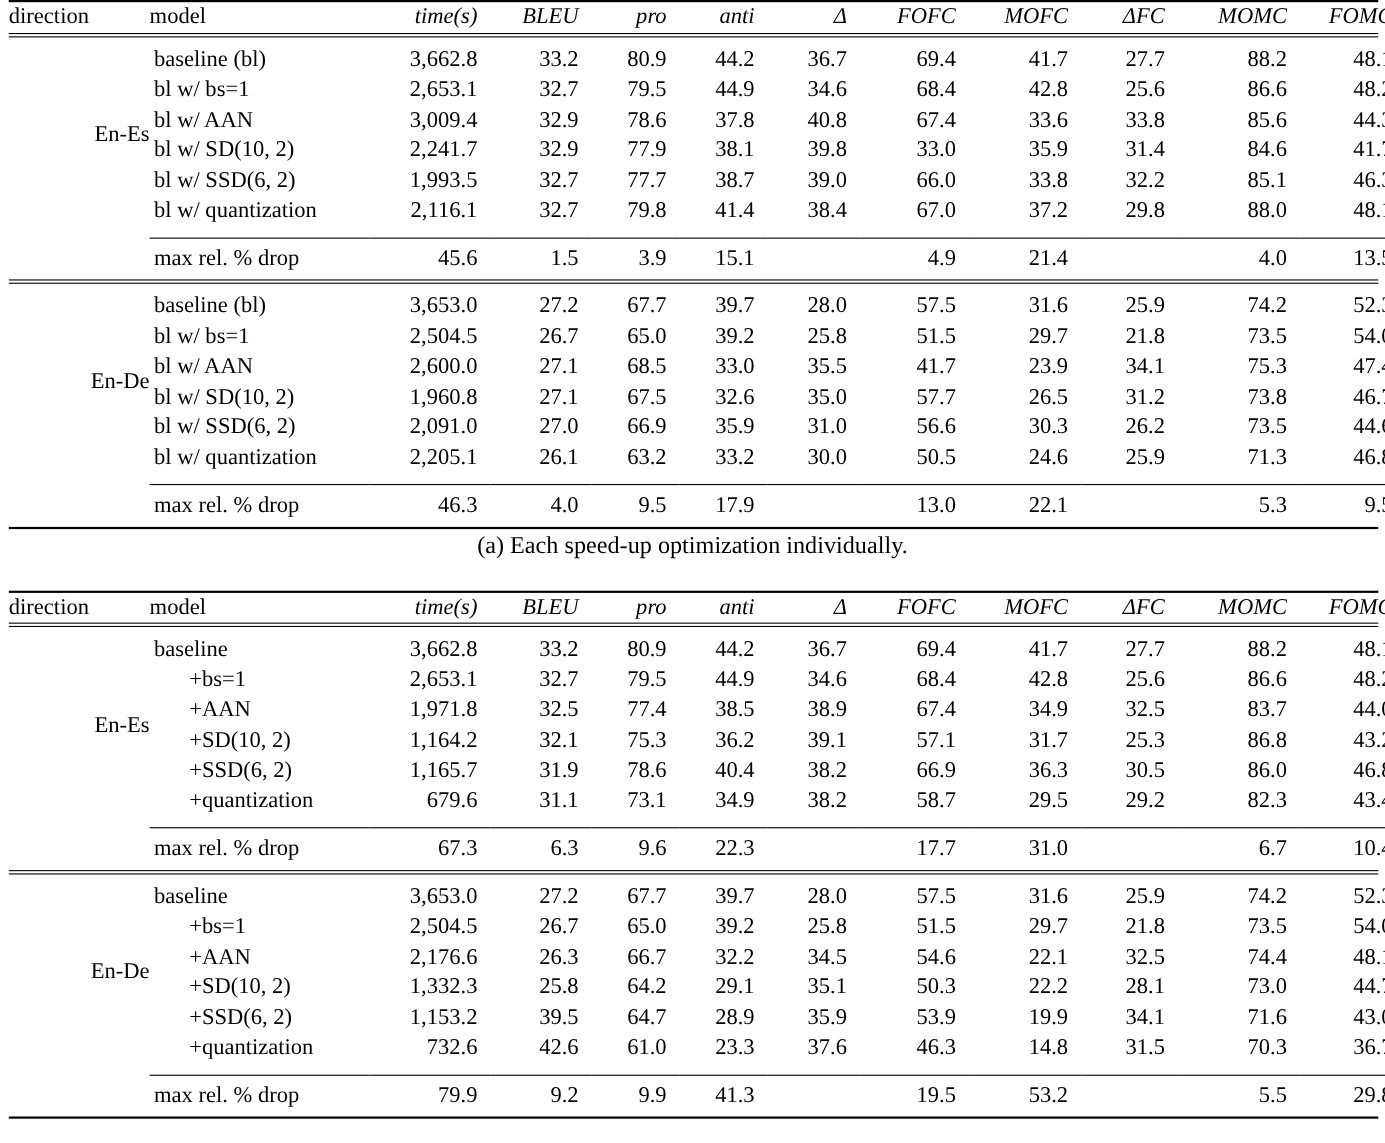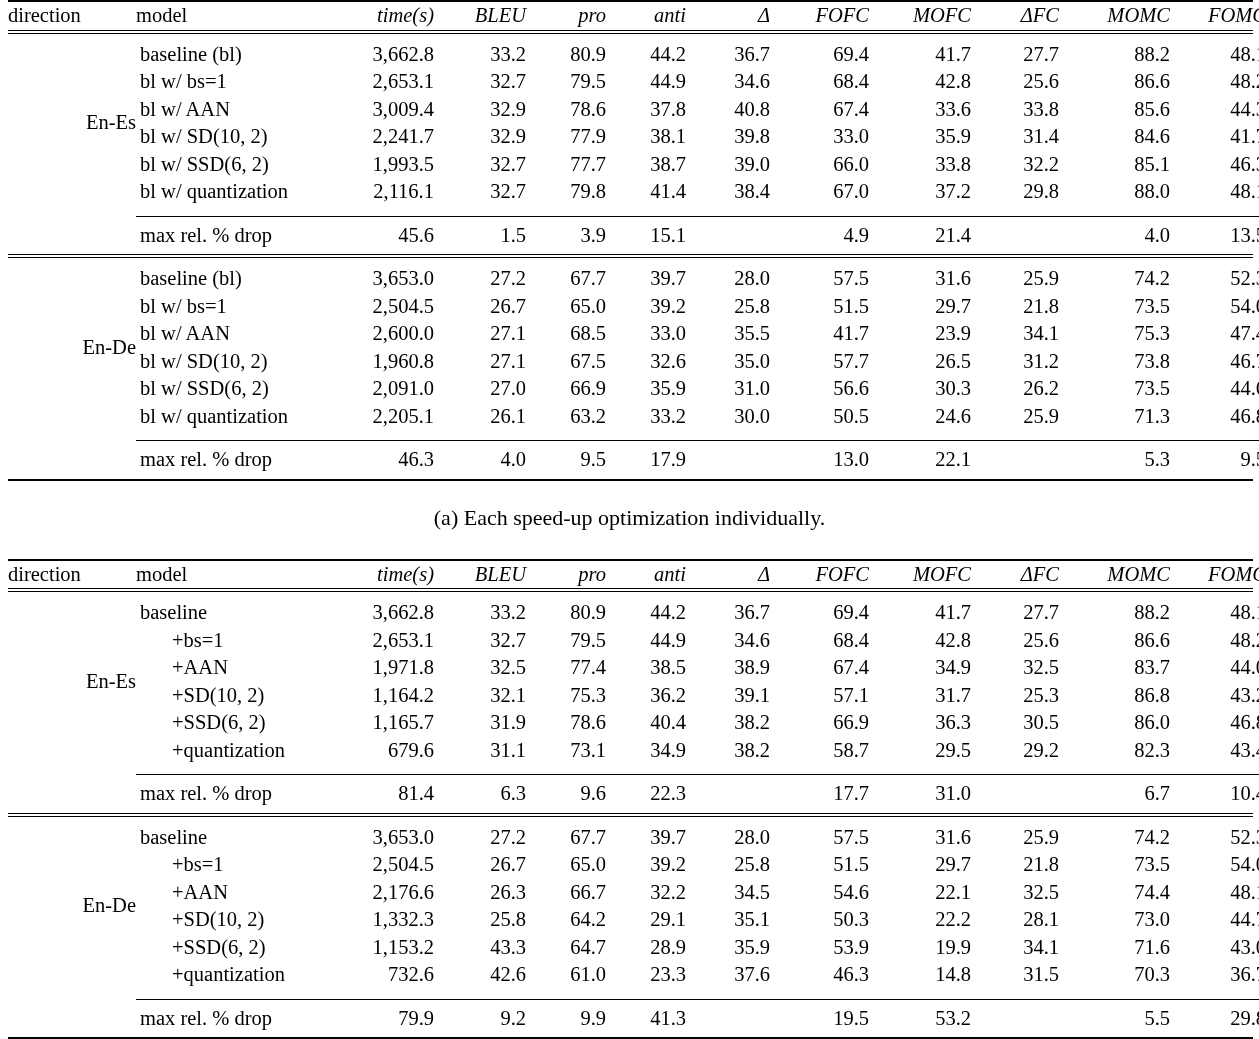--- a/index.html
+++ b/index.html
@@ -104,21 +104,21 @@
   }
   tr.spacer-row td { height: 7px; line-height: 7px; }
   tr.spacer-row-small td { height: 5px; line-height: 5px; }
 
   .caption {
     text-align: center;
     font-size: 22px;
     line-height: 30px;
     width: 1259px;
   }
-  .cap-a { margin-top: 22px; }
+  .cap-a { }
   .block-gap { height: 26px; }
 </style>
 </head>
 <body>
 
 <div class="page">
 
   <div class="table-block">
     <div class="rule-top"></div>
     <table class="ptab">
@@ -689,21 +689,21 @@
             <td></td>
             <td></td>
           <td></td>
             <td></td>
             <td></td>
             <td></td>
         </tr>
         <tr>
           <td></td>
           <td class="lcell modelcell">max rel. % drop</td>
-          <td class="rcell">81.4</td>
+          <td class="rcell">67.3</td>
           <td class="rcell">6.3</td>
           <td class="rcell">9.6</td>
           <td class="rcell">22.3</td>
           <td class="rcell"></td>
           <td class="rcell">17.7</td>
           <td class="rcell">31.0</td>
           <td class="rcell"></td>
           <td class="rcell">6.7</td>
           <td class="rcell">10.4</td>
 
@@ -809,21 +809,21 @@
           <td class="rcell">50.3</td>
           <td class="rcell">22.2</td>
           <td class="rcell">28.1</td>
           <td class="rcell">73.0</td>
           <td class="rcell">44.7</td>
 
         </tr>
         <tr>
           <td class="lcell indent">+SSD(6, 2)</td>
           <td class="rcell">1,153.2</td>
-          <td class="rcell">43.3</td>
+          <td class="rcell">39.5</td>
           <td class="rcell">64.7</td>
           <td class="rcell">28.9</td>
           <td class="rcell">35.9</td>
           <td class="rcell">53.9</td>
           <td class="rcell">19.9</td>
           <td class="rcell">34.1</td>
           <td class="rcell">71.6</td>
           <td class="rcell">43.0</td>
 
         </tr>

